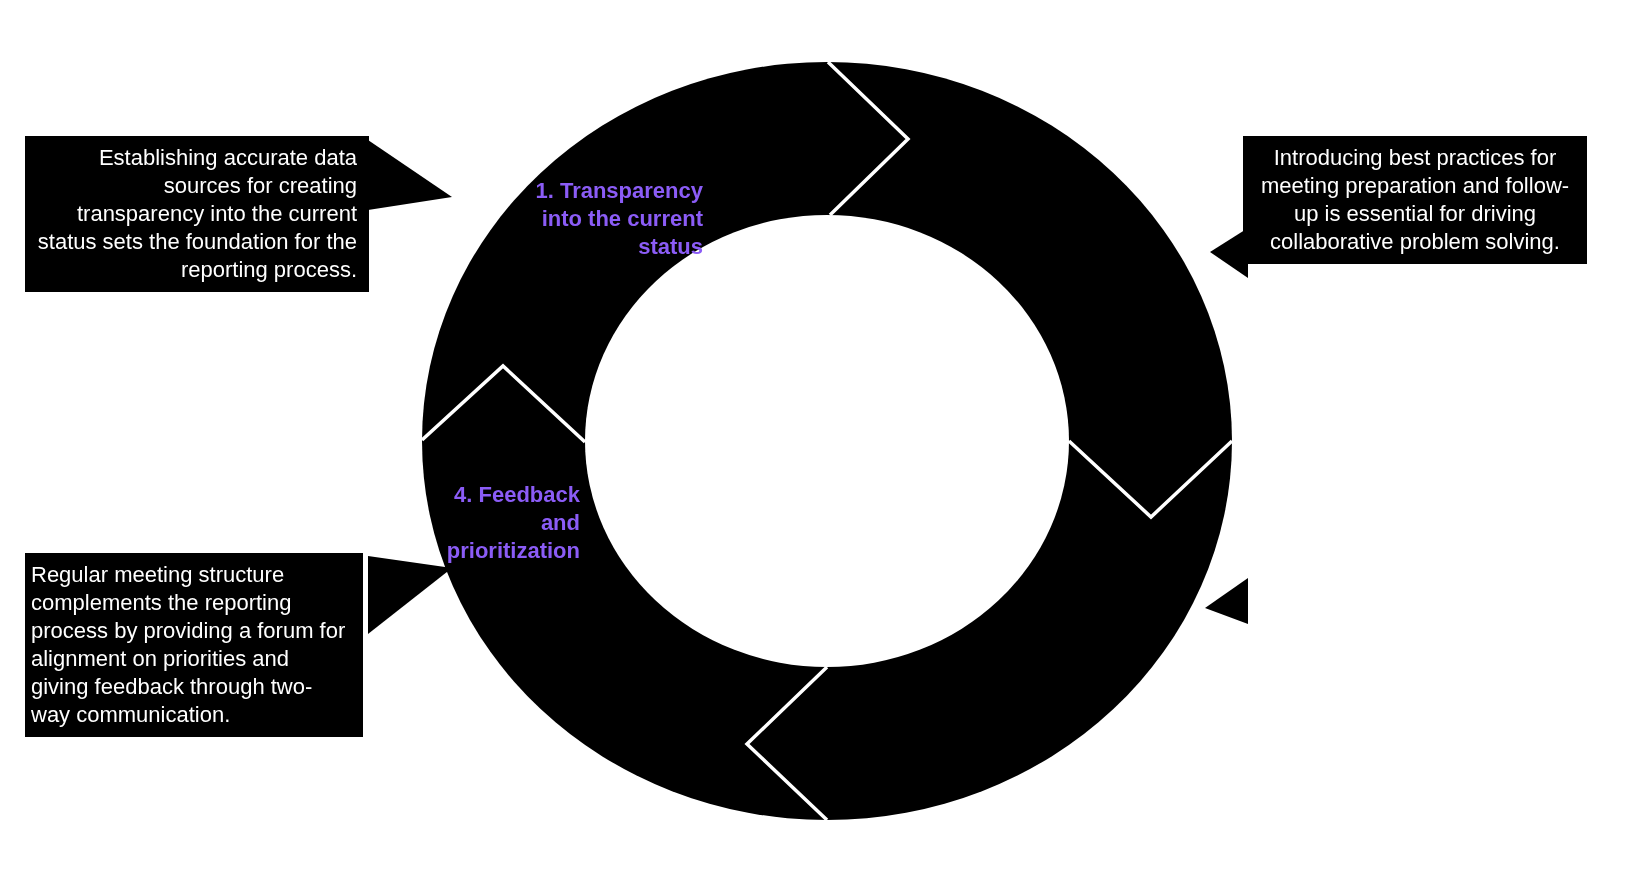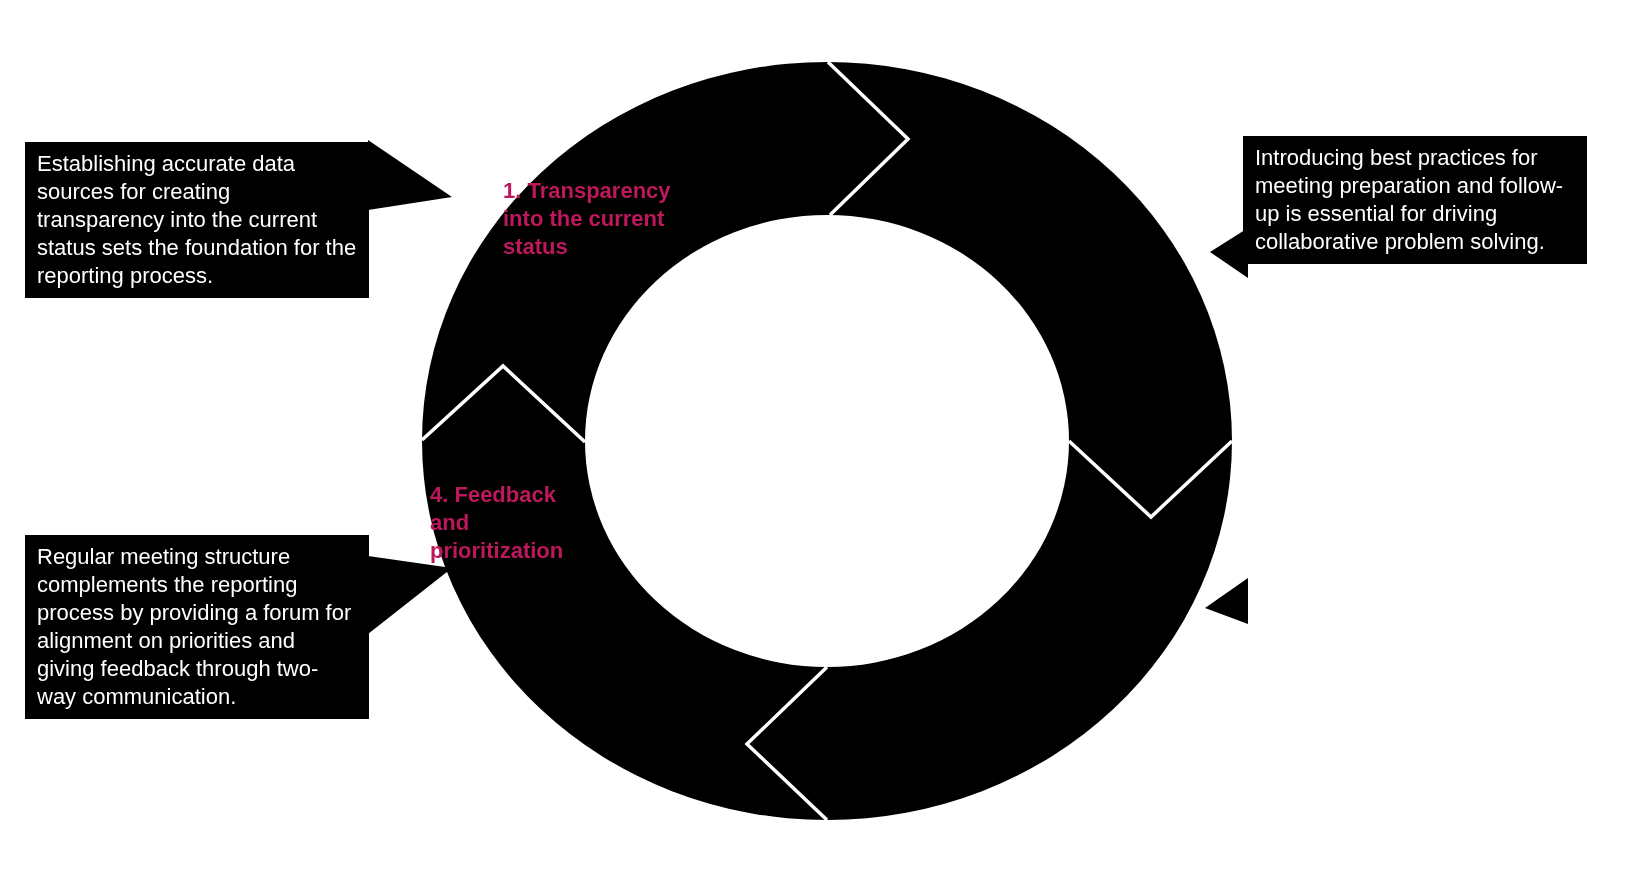--- a/index.html
+++ b/index.html
@@ -8,44 +8,44 @@
     width: 1633px;
     height: 874px;
     background: #ffffff;
     font-family: "Liberation Sans", "DejaVu Sans", sans-serif;
     overflow: hidden;
   }
   .ring-svg { position: absolute; left: 0; top: 0; width: 1633px; height: 874px; }
 
   .ring-label {
     position: absolute;
-    color: #be185d;
+    color: #8b5cf6;
     font-weight: bold;
     font-size: 22px;
     line-height: 28px;
-    text-align: left;
+    text-align: right;
   }
   .ring-label-1 { left: 503px; top: 177px; width: 200px; }
   .ring-label-2 { left: 995px; top: 213px; width: 130px; }
   .ring-label-3 { left: 973px; top: 557px; width: 150px; }
   .ring-label-4 { left: 430px; top: 481px; width: 150px; }
 
   .callout {
     position: absolute;
     background: #000000;
     color: #ffffff;
     width: 320px;
     padding: 8px 12px;
     font-size: 22px;
     line-height: 28px;
   }
   .callout p { margin: 0; }
-  .callout-tl { left: 25px;   top: 142px; }
-  .callout-tr { left: 1243px; top: 136px; }
-  .callout-bl { left: 25px;   top: 535px; }
+  .callout-tl { left: 25px;   top: 136px; text-align: right; }
+  .callout-tr { left: 1243px; top: 136px; text-align: center; }
+  .callout-bl { left: 25px;   top: 553px; padding-left: 6px; }
   .callout-br { left: 1243px; top: 557px; }
 </style>
 </head>
 <body>
 
 <div class="stage">
 
   <svg class="ring-svg" viewBox="0 0 1633 874">
 
     <ellipse cx="827" cy="441" rx="405" ry="379" fill="#000000"></ellipse>

